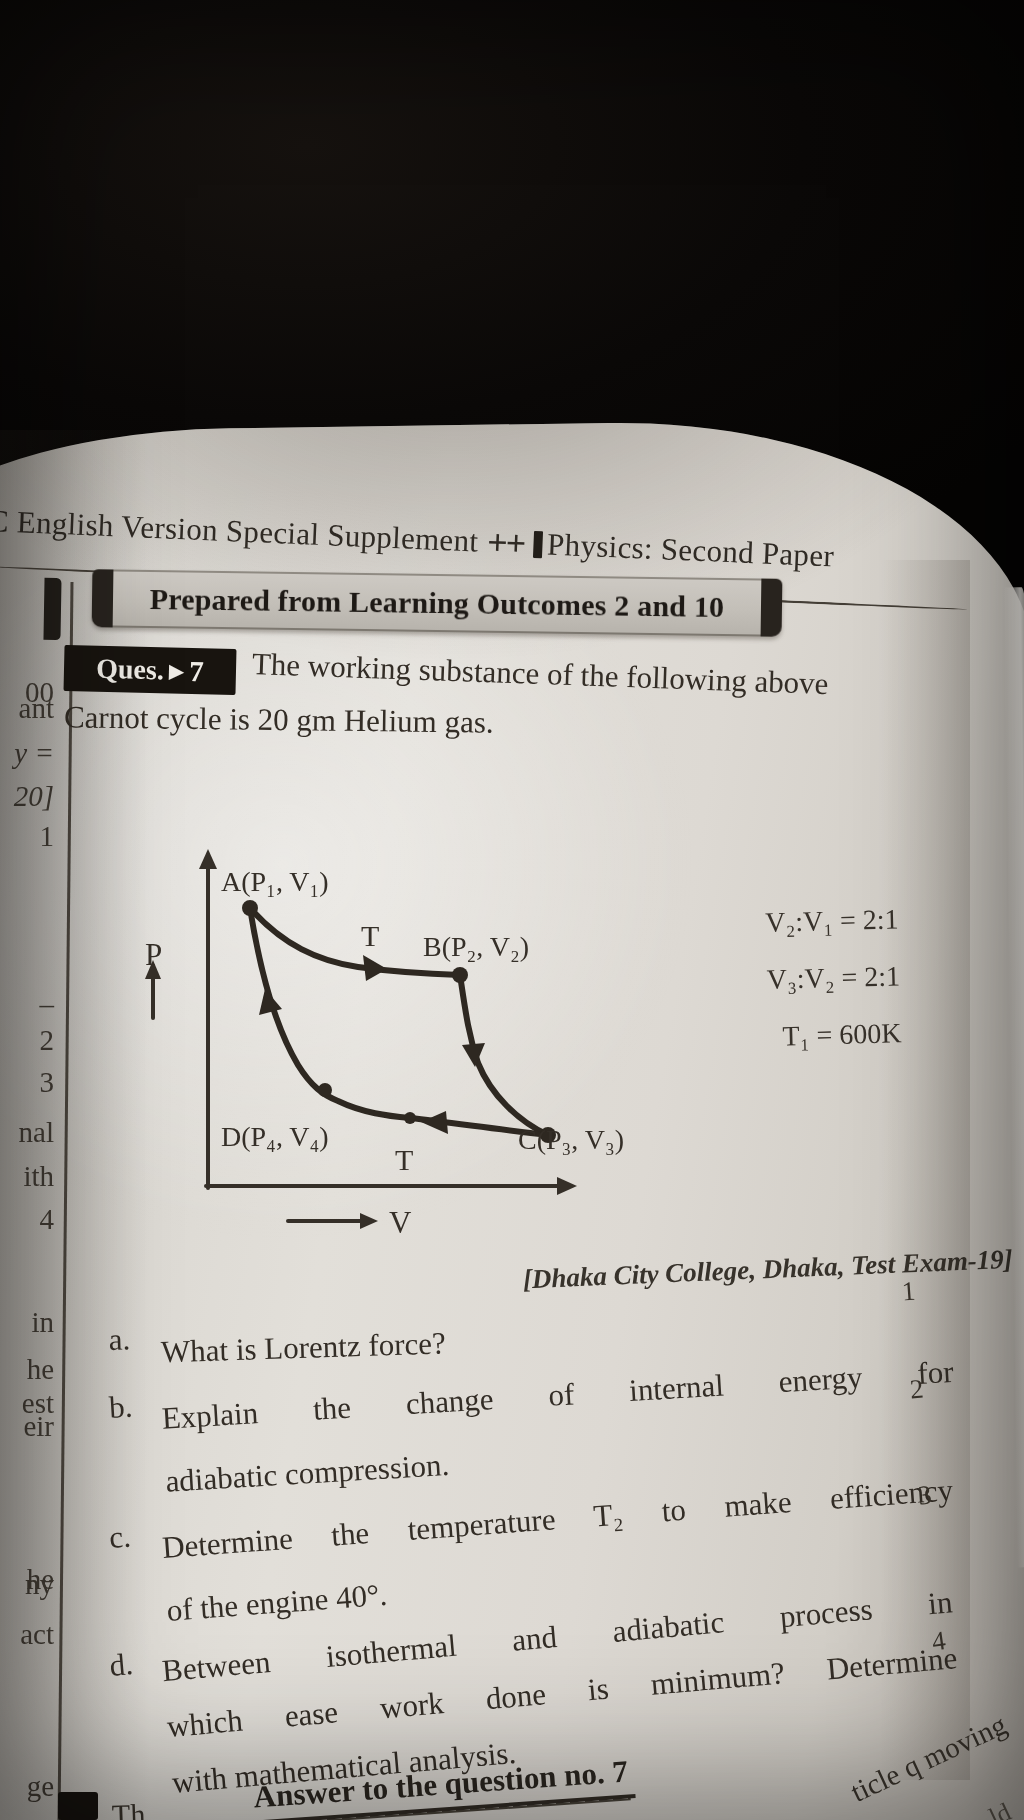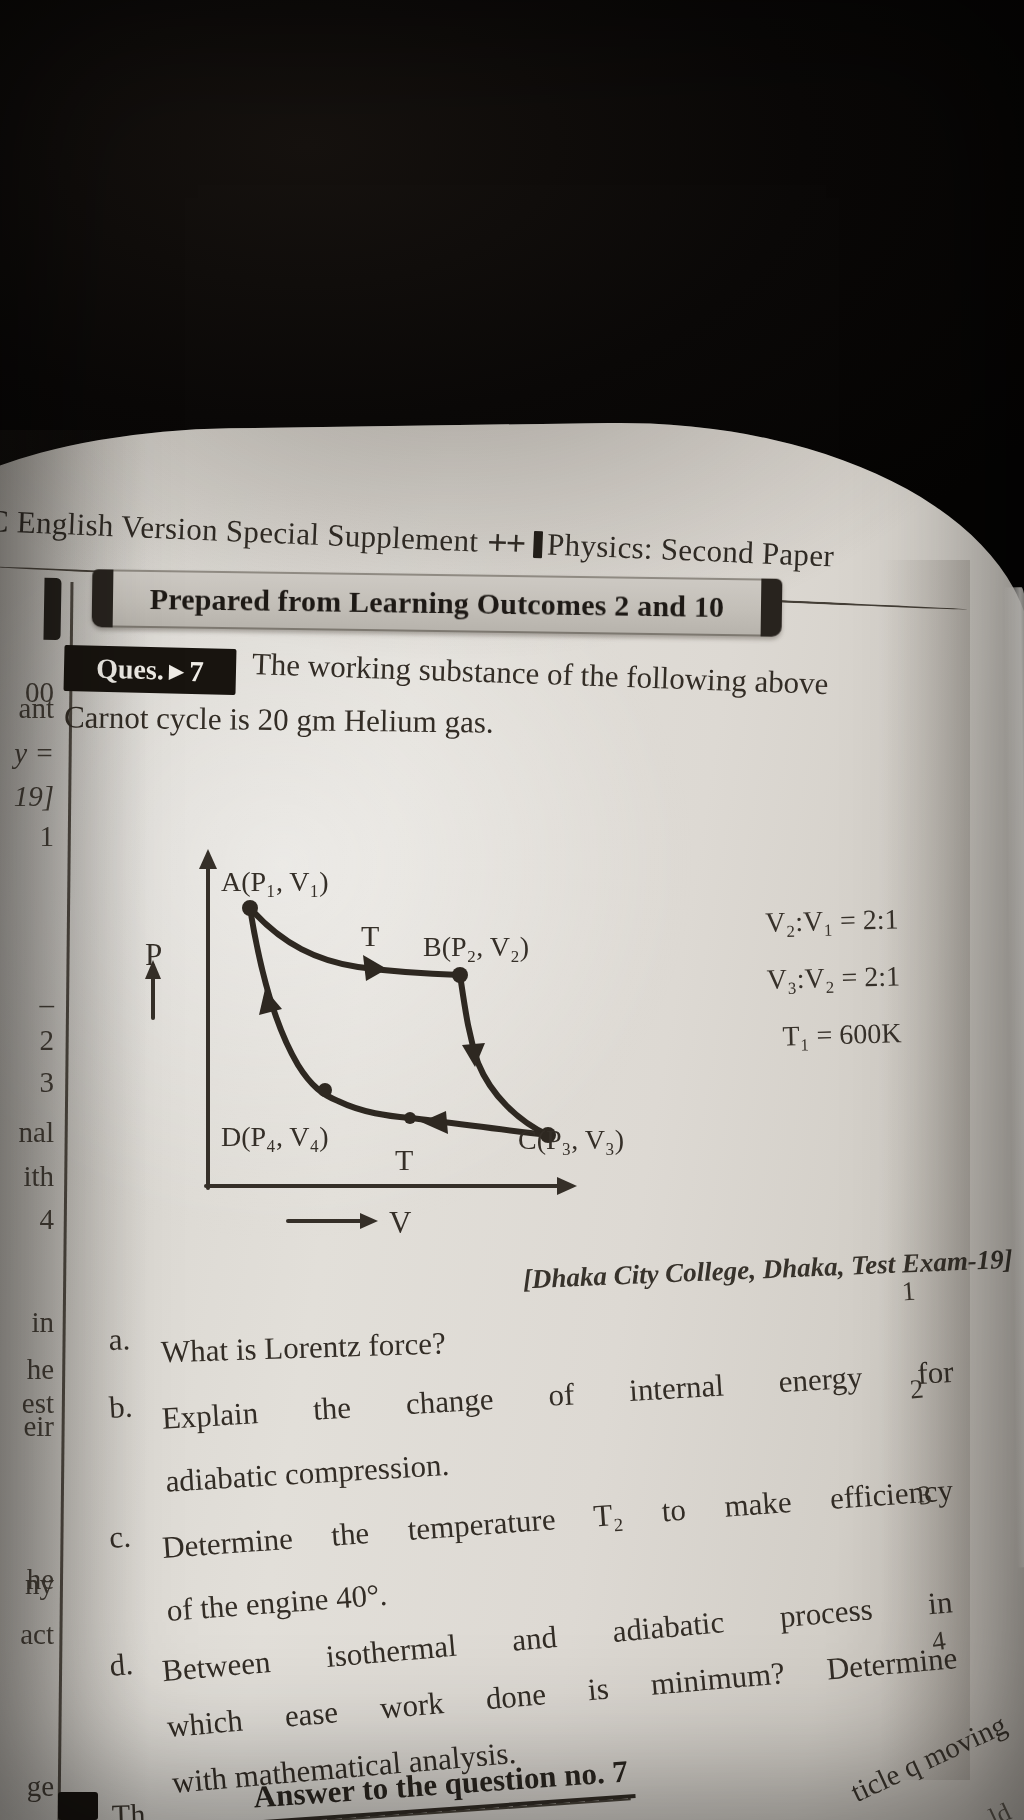--- a/index.html
+++ b/index.html
@@ -128,21 +128,21 @@
     <span class="header-bar"></span>
     <span style="margin-left:-4px;">Physics: Second Paper</span>
   </div>
   <div class="abs header-underline"></div>
 
   <div class="abs left-ribbon-stub"></div>
   <div class="abs divider"></div>
   <span class="lm" style="top:676px">00</span>
   <span class="lm" style="top:692px">ant</span>
   <span class="lm it" style="top:737px">y =</span>
-  <span class="lm it" style="top:780px">19]</span>
+  <span class="lm it" style="top:780px">20]</span>
   <span class="lm" style="top:820px">1</span>
   <span class="lm" style="top:988px">–</span>
   <span class="lm" style="top:1024px">2</span>
   <span class="lm" style="top:1066px">3</span>
   <span class="lm" style="top:1116px">nal</span>
   <span class="lm" style="top:1160px">ith</span>
   <span class="lm" style="top:1203px">4</span>
   <span class="lm" style="top:1306px">in</span>
   <span class="lm" style="top:1353px">he</span>
   <span class="lm" style="top:1410px">eir</span>

